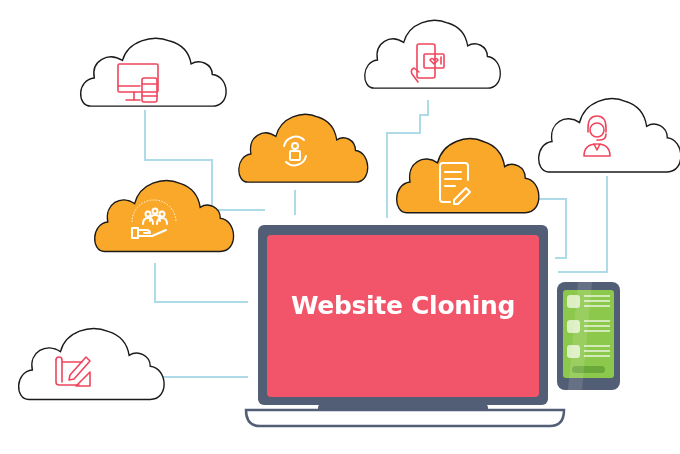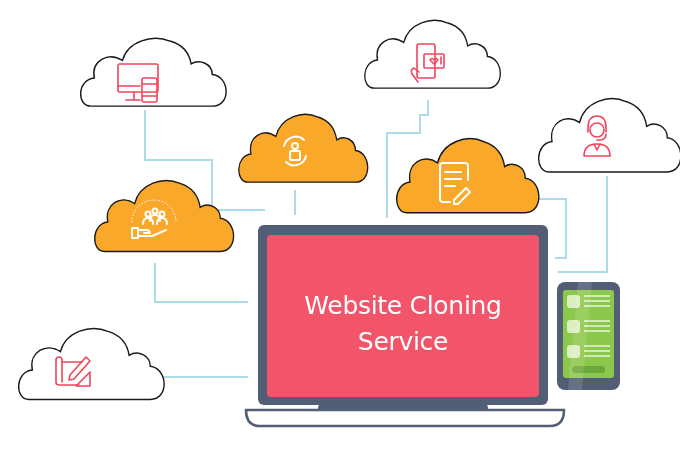--- a/index.html
+++ b/index.html
@@ -6,21 +6,21 @@
   body { width: 680px; height: 454px; overflow: hidden; position: relative; font-family: "DejaVu Sans", "Liberation Sans", sans-serif; }
   #stage { position: absolute; left: 0; top: 0; width: 680px; height: 454px; }
   .line { fill: none; stroke: #aedbe8; stroke-width: 2; }
   .cloud-white { fill: #ffffff; stroke: #1a1a1a; stroke-width: 1.6; }
   .cloud-orange { fill: #f9a82a; stroke: #1a1a1a; stroke-width: 1.6; }
   .ico-red { fill: none; stroke: #f0455d; stroke-width: 1.6; stroke-linecap: round; stroke-linejoin: round; }
   .ico-white { fill: none; stroke: #ffffff; stroke-width: 2; stroke-linecap: round; stroke-linejoin: round; }
   .screen-text {
     position: absolute; left: 268px; top: 288px; width: 270px;
     text-align: center; color: #ffffff; font-family: "DejaVu Sans", sans-serif;
-    font-weight: normal; font-size: 25px; line-height: 36px; letter-spacing: -0.3px;
+    font-weight: bold; font-size: 25px; line-height: 36px; letter-spacing: -0.3px;
   }
 </style>
 </head>
 <body>
 
 <svg id="stage" viewBox="0 0 680 454" xmlns="http://www.w3.org/2000/svg">
   <defs>
     <path id="cloudShape" d="M10,82 C-6,82 -6,52 14,50 C10,30 30,20 46,30 C52,8 80,0 100,8 C114,12 122,22 124,34 C134,28 148,34 148,46 C168,48 170,82 148,82 Z"></path>
   </defs>
 
@@ -137,14 +137,13 @@
         <line x1="584" y1="351" x2="610" y2="351"></line>
         <line x1="584" y1="356" x2="610" y2="356"></line>
     </g>
     <rect x="572" y="366" width="33" height="7" rx="3.5" fill="#6aa83a"></rect>
     <path d="M578,282 h14 l-10,108 h-14 z" fill="#ffffff" opacity="0.12"></path>
   </g>
 </svg>
 
 <div class="screen-text">
   <div>Website Cloning</div>
-  <div>Service</div>
 </div>
 
 </body></html>

